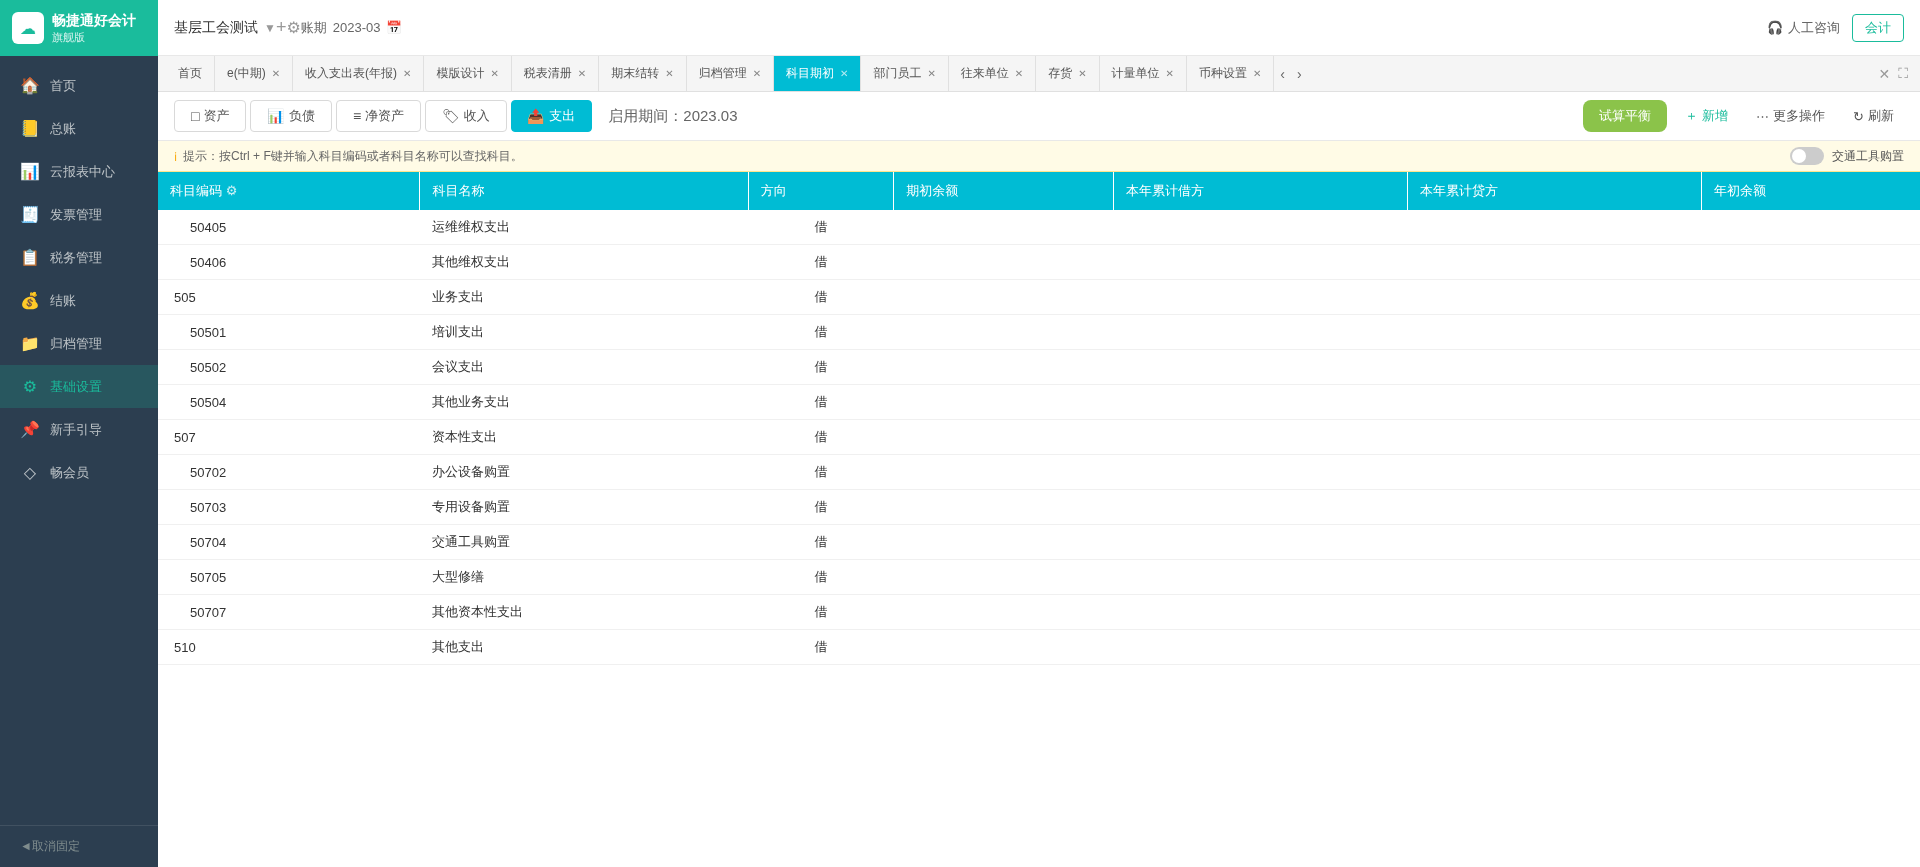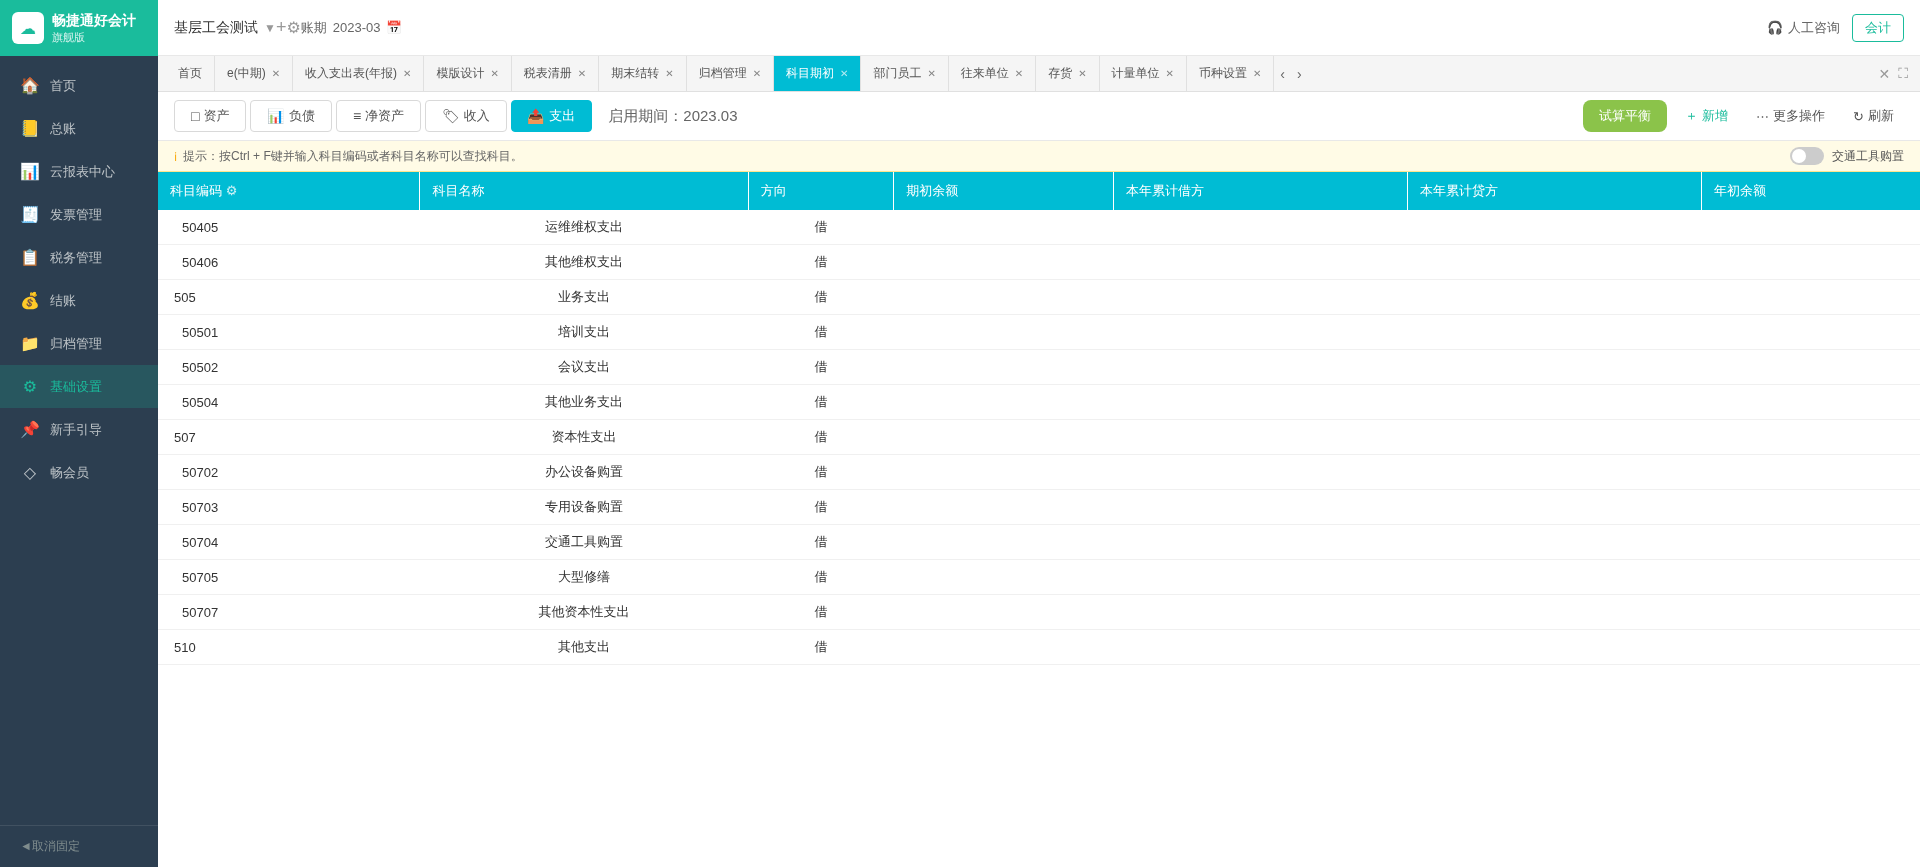--- a/index.html
+++ b/index.html
@@ -263,22 +263,22 @@
     tbody tr {
       border-bottom: 1px solid #f0f0f0;
     }
     tbody td {
       padding: 8px 12px;
       text-align: center;
       font-size: 13px;
       color: #333;
     }
     tbody td.code { text-align: left; padding-left: 16px; }
-    tbody td.name { text-align: center; font-family: Liberation Serif, serif; }
-    tbody td.indent { text-align: left; padding-left: 24px; }
+    tbody td.name { text-align: left; font-family: Liberation Serif, serif; }
+    tbody td.indent { text-align: left; padding-left: 32px; }
 
     
     .table-wrapper::-webkit-scrollbar { width: 8px; }
     .table-wrapper::-webkit-scrollbar-track { background: #f1f1f1; }
     .table-wrapper::-webkit-scrollbar-thumb { background: #ccc; border-radius: 4px; }
 
     .settings-icon { cursor: pointer; font-size: 13px; opacity: 0.8; }
   </style>
 </head>
 <body>

